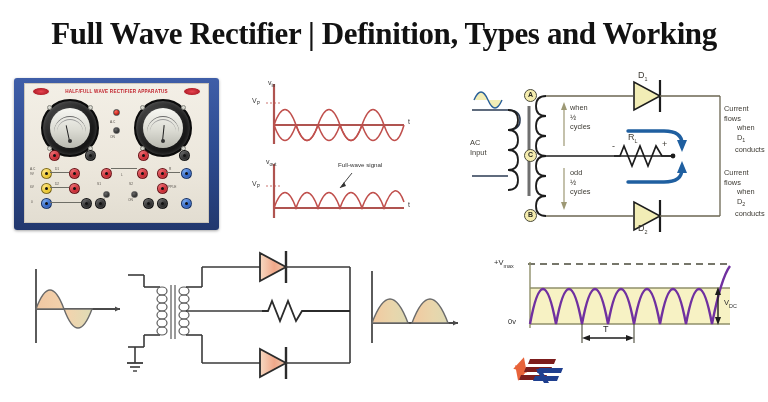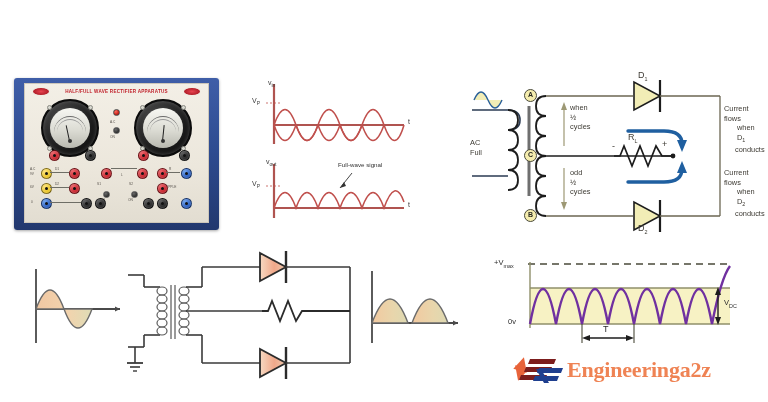--- a/index.html
+++ b/index.html
@@ -152,20 +152,21 @@
     left:8px;top:12px;width:0;height:0;
     border-left:7px solid transparent;border-right:7px solid transparent;
     border-top:14px solid #e8633a;transform:rotate(16deg);
   }
 </style>
 </head>
 <body>
 
 <div id="page">
 
+  <div class="title">Full Wave Rectifier | Definition, Types and Working</div>
 
   <div class="panel" id="apparatus">
     <div class="app-frame"></div>
     <div class="app-face">
       <div class="app-logo l"></div>
       <div class="app-logo r"></div>
       <div class="app-title">HALF/FULL WAVE RECTIFIER APPARATUS</div>
 
       <div class="meter" id="m1">
         <div class="dial">
@@ -324,21 +325,21 @@
       <circle cx="205" cy="80" r="2.4" fill="#1c1c1c"></circle>
 
       <path d="M160 55 L 196 55 Q 214 55 214 68" fill="none" stroke="#1f5fa0" stroke-width="3.4" stroke-linecap="round"></path>
       <polygon points="214,76 209,64 219,64" fill="#1f5fa0"></polygon>
       <path d="M160 106 L 196 106 Q 214 106 214 93" fill="none" stroke="#1f5fa0" stroke-width="3.4" stroke-linecap="round"></path>
       <polygon points="214,85 209,97 219,97" fill="#1f5fa0"></polygon>
     </svg>
 
     <div class="br-txt" style="left:2px;top:62px;width:40px;">
       <span>AC</span><br>
-      <span>Full</span>
+      <span>Input</span>
     </div>
 
     <div class="node" style="left:56px;top:13px;">A</div>
     <div class="node" style="left:56px;top:73px;">C</div>
     <div class="node" style="left:56px;top:133px;">B</div>
 
     <div class="br-txt" style="left:102px;top:27px;">
       <span>when</span><br>
       <span>½</span><br>
       <span>cycles</span>
@@ -502,16 +503,15 @@
 
   <div class="panel" id="logo">
     <div class="lg-bar lg-bolt"></div>
     <div class="lg-bar lg-bolt2"></div>
     <div class="lg-bar lg-e1"></div>
     <div class="lg-bar lg-e2"></div>
     <div class="lg-bar lg-e3"></div>
     <div class="lg-bar lg-z1"></div>
     <div class="lg-bar lg-zc"></div>
     <div class="lg-bar lg-z2"></div>
-    <div class="logo-text">Engineeringa2z</div>
   </div>
 
 </div>
 
 </body></html>

